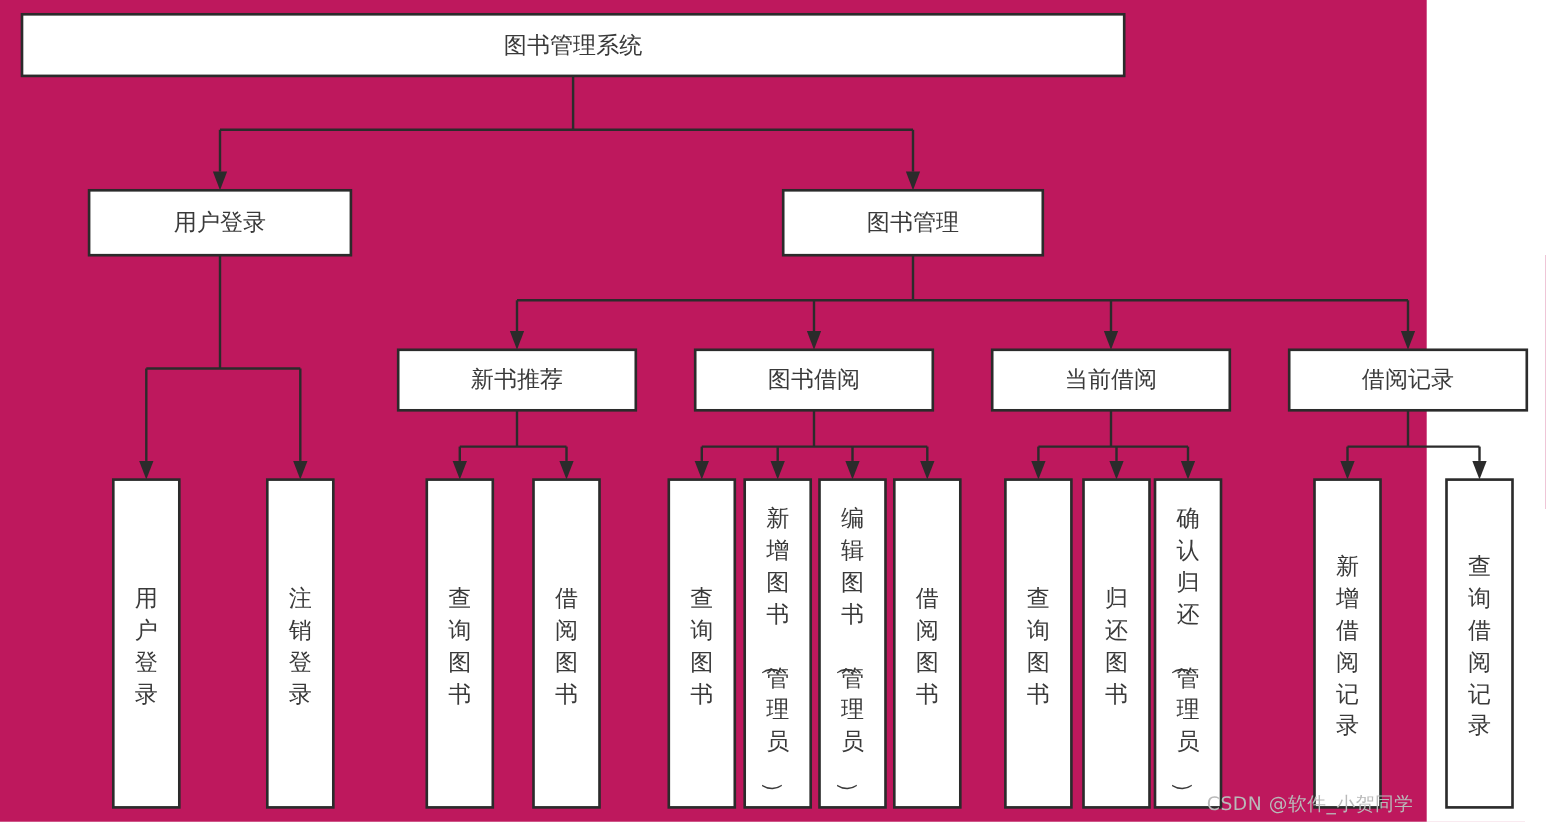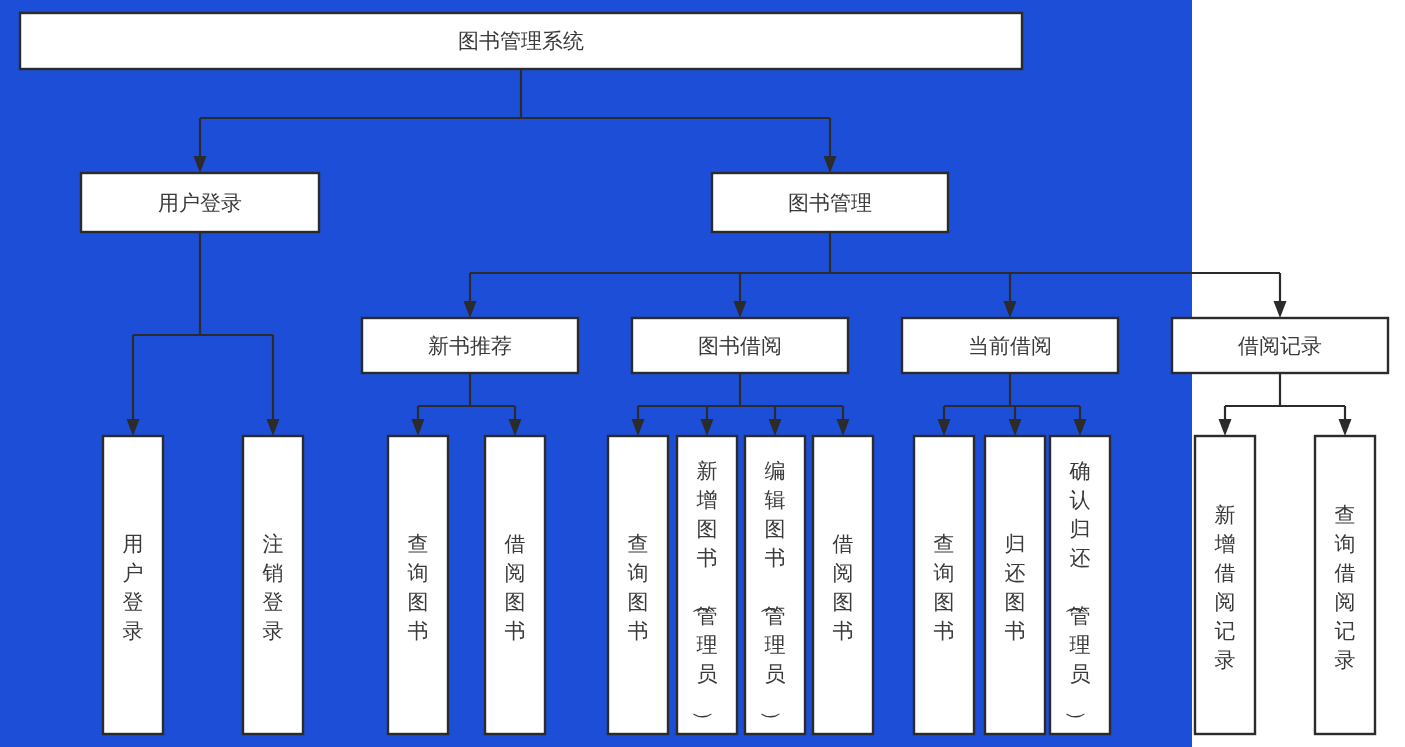--- a/index.html
+++ b/index.html
@@ -9,23 +9,23 @@
     background: #ffffff;
   }
   body {
     width: 1405px;
     height: 747px;
     font-family: "DejaVu Sans", "Liberation Sans", sans-serif;
     overflow: hidden;
   }
   #diagram-root {
     position: relative;
-    width: 1192px;
+    width: 1297px;
     height: 747px;
-    background: #1d4ed8;
+    background: #be185d;
   }
   svg#tree-svg {
     position: absolute;
     left: 0;
     top: 0;
     width: 1405px;
     height: 747px;
     display: block;
   }
   .node-box {
@@ -219,14 +219,15 @@
           <rect class="node-box" x="1195" y="436" width="60" height="298"></rect>
           <text class="node-label-v" x="1225" y="521.78"><tspan x="1225" dy="0">新</tspan><tspan x="1225" dy="29">增</tspan><tspan x="1225" dy="29">借</tspan><tspan x="1225" dy="29">阅</tspan><tspan x="1225" dy="29">记</tspan><tspan x="1225" dy="29">录</tspan></text>
         </g>
         <g>
           <rect class="node-box" x="1315" y="436" width="60" height="298"></rect>
           <text class="node-label-v" x="1345" y="521.78"><tspan x="1345" dy="0">查</tspan><tspan x="1345" dy="29">询</tspan><tspan x="1345" dy="29">借</tspan><tspan x="1345" dy="29">阅</tspan><tspan x="1345" dy="29">记</tspan><tspan x="1345" dy="29">录</tspan></text>
         </g>
       </g>
   </svg>
 
+  <div class="watermark">CSDN @软件_小贺同学</div>
 
 </div>
 
 </body></html>

